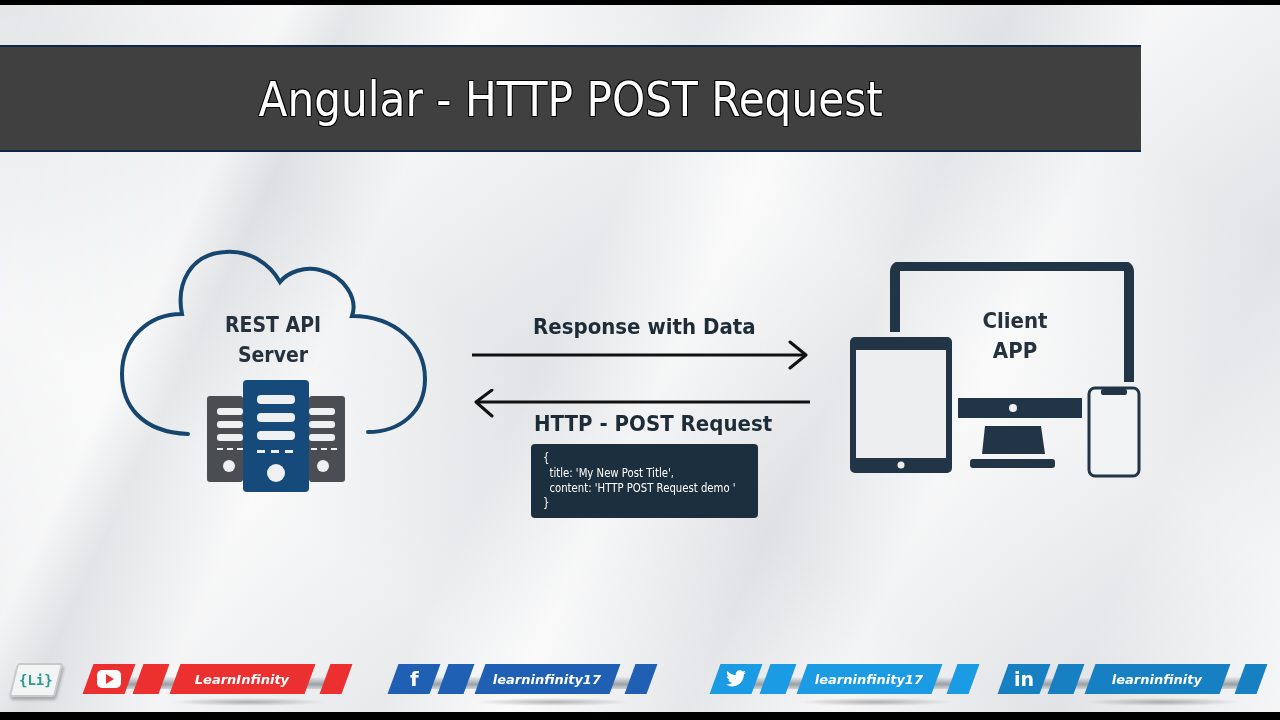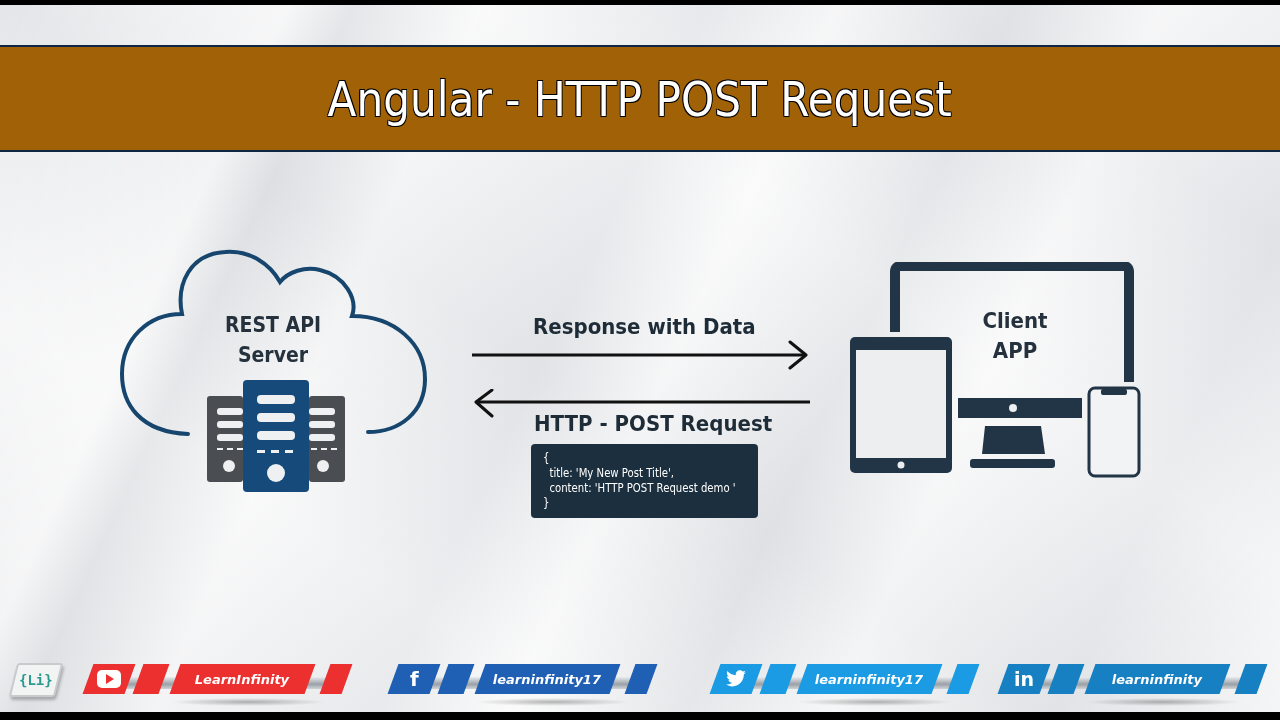--- a/index.html
+++ b/index.html
@@ -13,22 +13,22 @@
     position: absolute; left: 0; top: 0; width: 1280px; height: 720px;
     background:
       linear-gradient(115deg, rgba(255,255,255,0.0) 0%, rgba(255,255,255,0.55) 18%, rgba(210,212,216,0.35) 22%, rgba(255,255,255,0.5) 30%, rgba(220,222,226,0.3) 44%, rgba(255,255,255,0.6) 52%, rgba(214,216,220,0.35) 63%, rgba(255,255,255,0.55) 72%, rgba(218,220,224,0.3) 86%, rgba(255,255,255,0.45) 100%),
       linear-gradient(35deg, rgba(200,202,206,0.25) 0%, rgba(255,255,255,0.4) 25%, rgba(205,207,211,0.25) 45%, rgba(255,255,255,0.45) 65%, rgba(206,208,212,0.25) 85%, rgba(255,255,255,0.3) 100%),
       #ebecee;
   }
   .topbar { position: absolute; left: 0; top: 0; width: 1280px; height: 5px; background: #000; }
   .bottombar { position: absolute; left: 0; top: 712px; width: 1280px; height: 8px; background: #000; }
 
   .header {
-    position: absolute; left: 0; top: 45px; width: 1280px; height: 107px;
-    background: #a16207;
+    position: absolute; left: 0; top: 45px; width: 1141px; height: 107px;
+    background: #404040;
     border-top: 2px solid #0d2745; border-bottom: 2px solid #0d2745;
     display: flex; align-items: center; justify-content: center;
   }
   .header-title {
     color: #ffffff; font-size: 48px; font-family: "DejaVu Sans", sans-serif;
     letter-spacing: 0px; transform: scaleX(0.88);
     text-shadow: 1px 1px 0 #000, -1px -1px 0 #000, 1px -1px 0 #000, -1px 1px 0 #000;
   }
 
   

